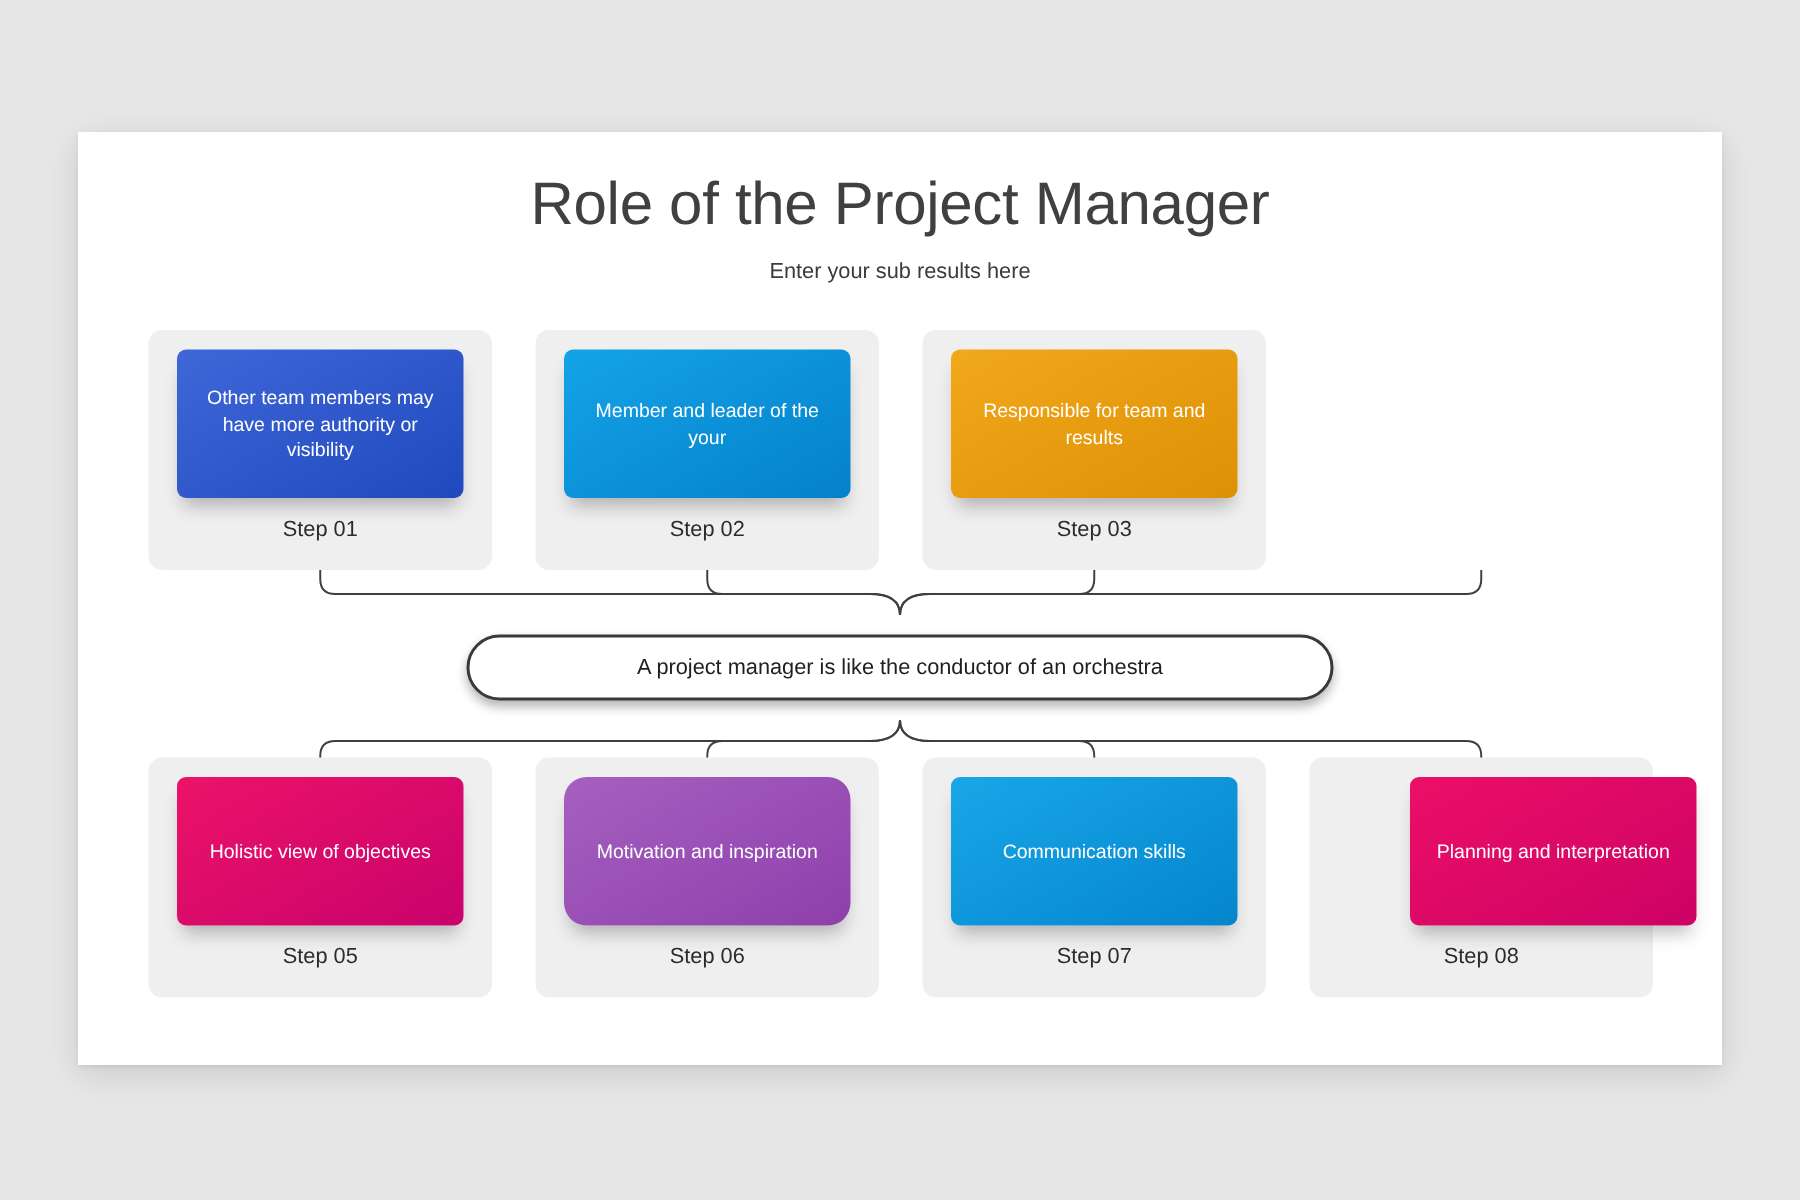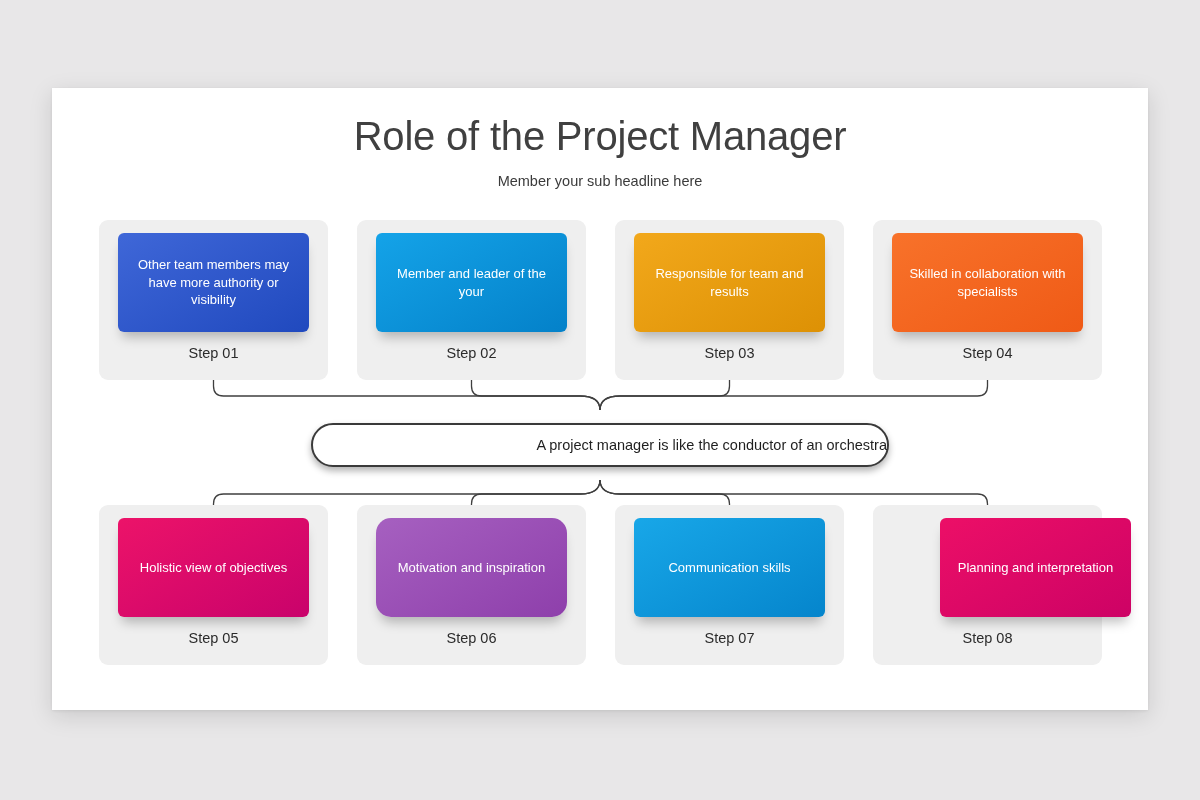--- a/index.html
+++ b/index.html
@@ -87,21 +87,21 @@
     stroke:#3f3f3f;
     stroke-width:1.3;
   }
 </style>
 </head>
 <body style="background: rgb(232, 231, 232);">
 
 <div class="slide" style="background: rgb(255, 255, 255);">
 
   <div class="title">Role of the Project Manager</div>
-  <div class="subtitle">Member your sub headline here</div>
+  <div class="subtitle">Enter your sub results here</div>
 
   <svg class="connectors" viewBox="0 0 1096 622">
 
     <path d="M 161.5 292 L 161.5 298 Q 161.5 308 171.5 308 L 528 308 Q 548 308 548 322" stroke="#3f3f3f"></path>
     <path d="M 419.5 292 L 419.5 298 Q 419.5 308 429.5 308 L 528 308 Q 548 308 548 322" stroke="#3f3f3f"></path>
     <path d="M 677.5 292 L 677.5 298 Q 677.5 308 667.5 308 L 568 308 Q 548 308 548 322" stroke="#3f3f3f"></path>
     <path d="M 935.5 292 L 935.5 298 Q 935.5 308 925.5 308 L 568 308 Q 548 308 548 322" stroke="#3f3f3f"></path>
 
     <path d="M 548 392 Q 548 406 528 406 L 171.5 406 Q 161.5 406 161.5 416 L 161.5 421" stroke="#3f3f3f"></path>
     <path d="M 548 392 Q 548 406 528 406 L 429.5 406 Q 419.5 406 419.5 416 L 419.5 421" stroke="#3f3f3f"></path>
@@ -123,28 +123,22 @@
     <div class="step-label">Step 02</div>
   </div>
 
   <div class="panel r1 c2">
     <div class="tile" style="background: linear-gradient(150deg, rgb(242, 168, 27) 0%, rgb(221, 145, 5) 100%);">
       <span>Responsible for team and results</span>
     </div>
     <div class="step-label">Step 03</div>
   </div>
 
-  <div class="panel r1 c3">
-    <div class="tile" style="background: linear-gradient(150deg, rgb(248, 114, 42) 0%, rgb(239, 90, 22) 100%);">
-      <span>Skilled in collaboration with specialists</span>
-    </div>
-    <div class="step-label">Step 04</div>
-  </div>
 
-  <div class="pill" style="border-color: rgb(58, 58, 58); justify-content: flex-end;">
+  <div class="pill" style="border-color: rgb(58, 58, 58);">
     <span>A project manager is like the conductor of an orchestra</span>
   </div>
 
   <div class="panel r2 c0">
     <div class="tile" style="background: linear-gradient(150deg, rgb(236, 19, 105) 0%, rgb(201, 2, 107) 100%);">
       <span>Holistic view of objectives</span>
     </div>
     <div class="step-label">Step 05</div>
   </div>
 

